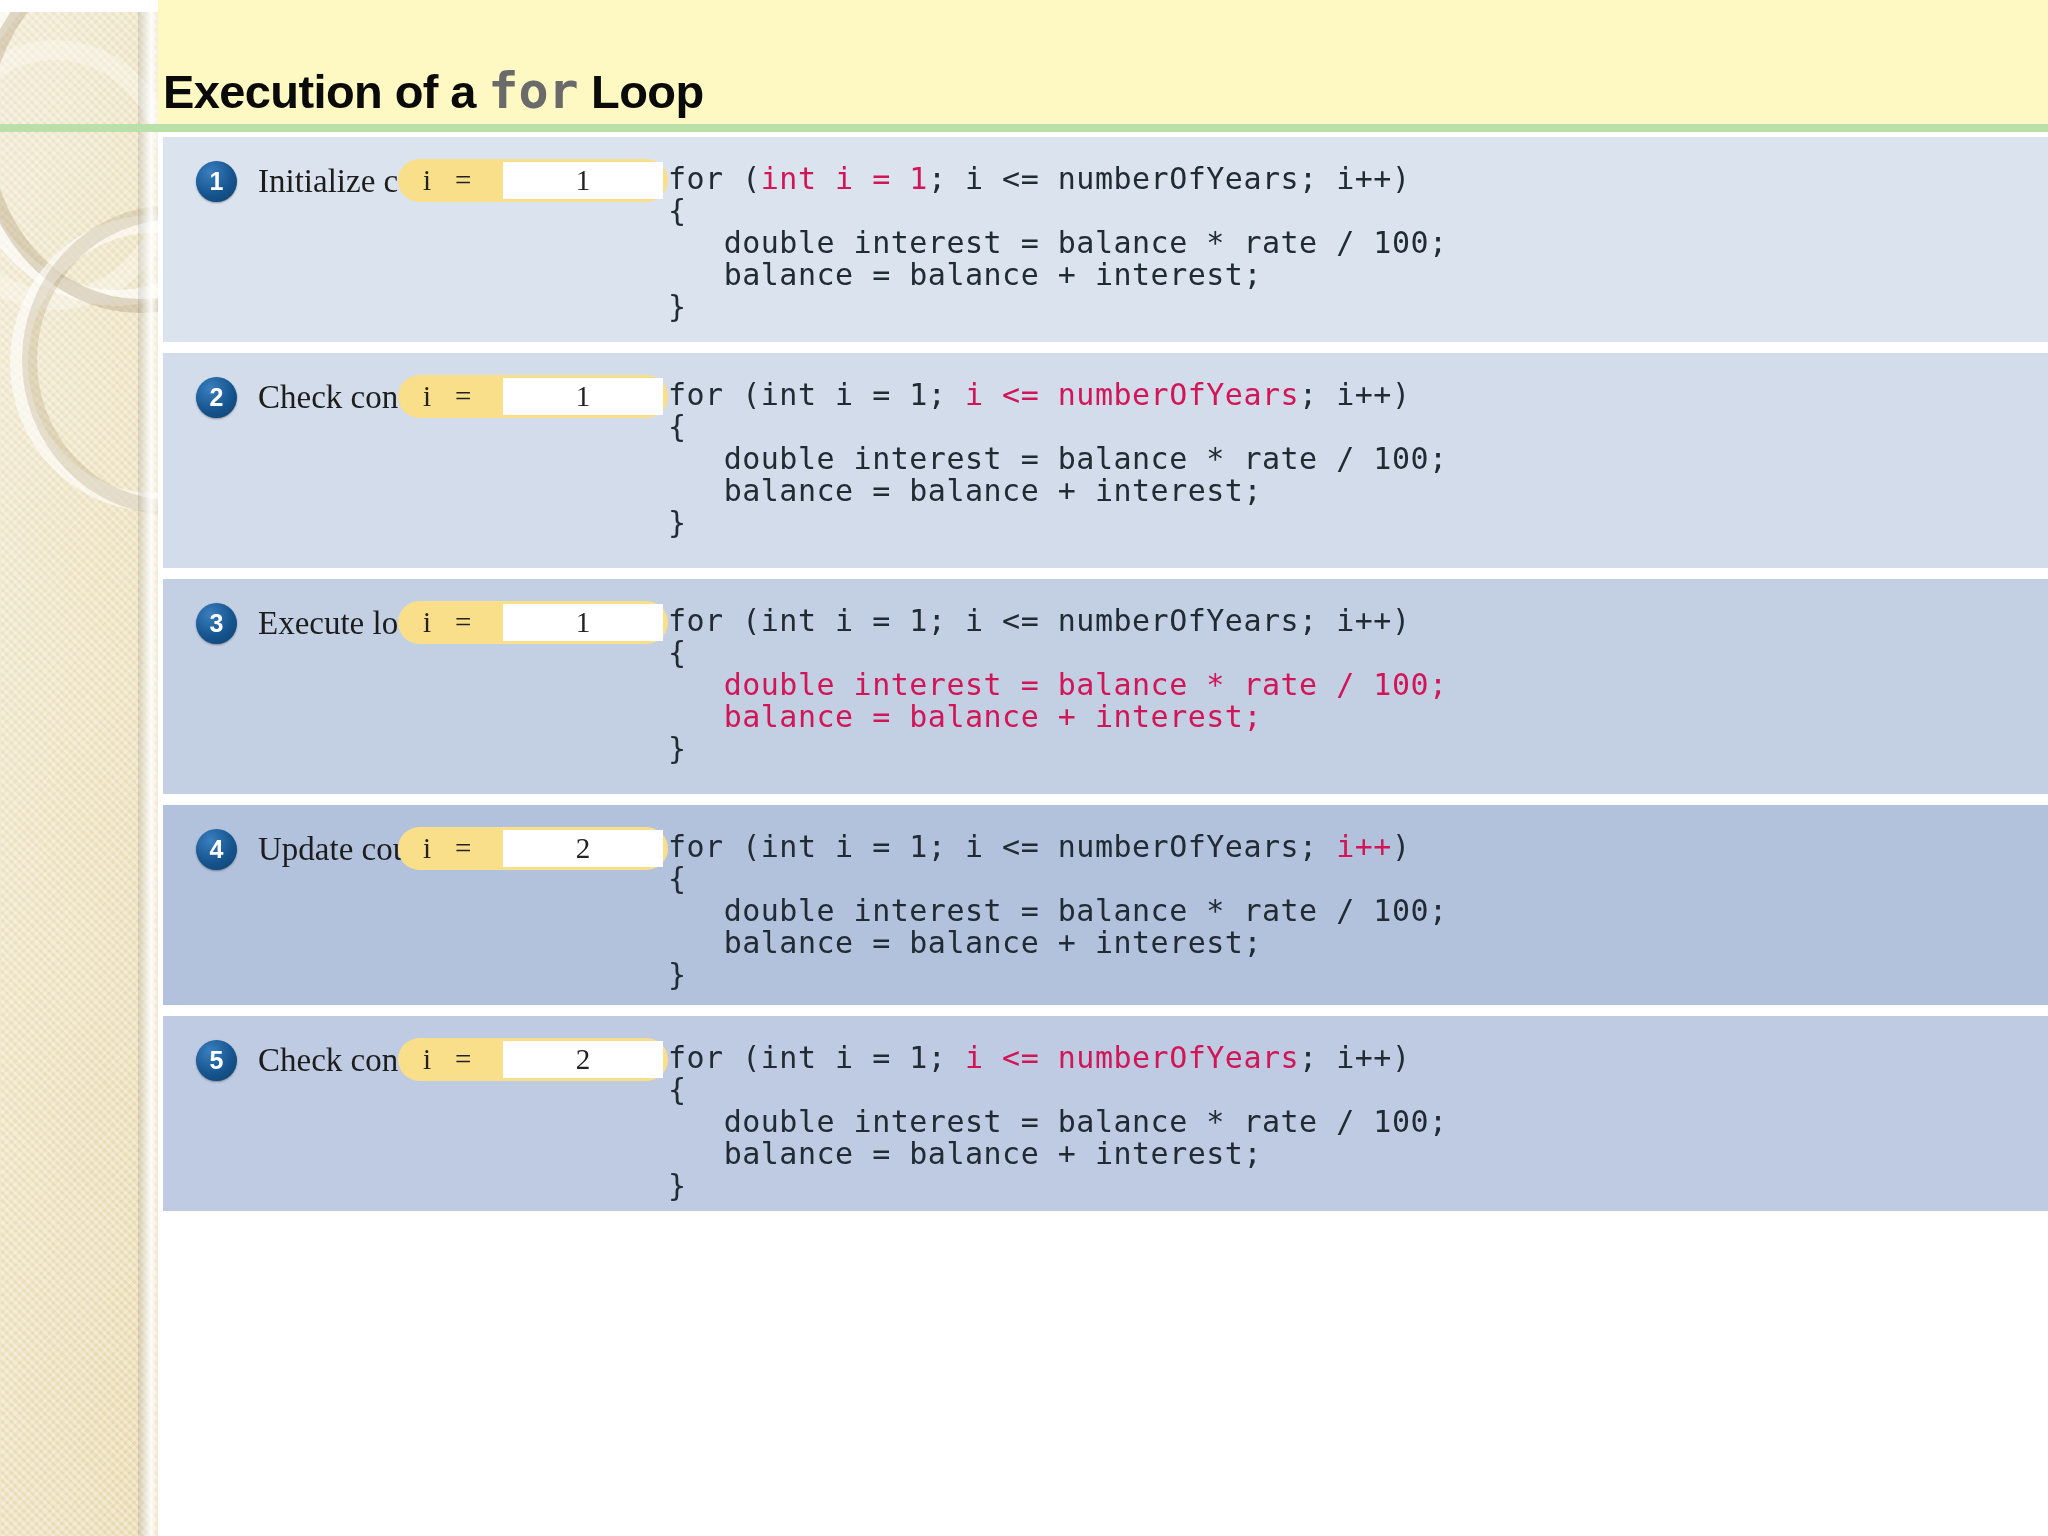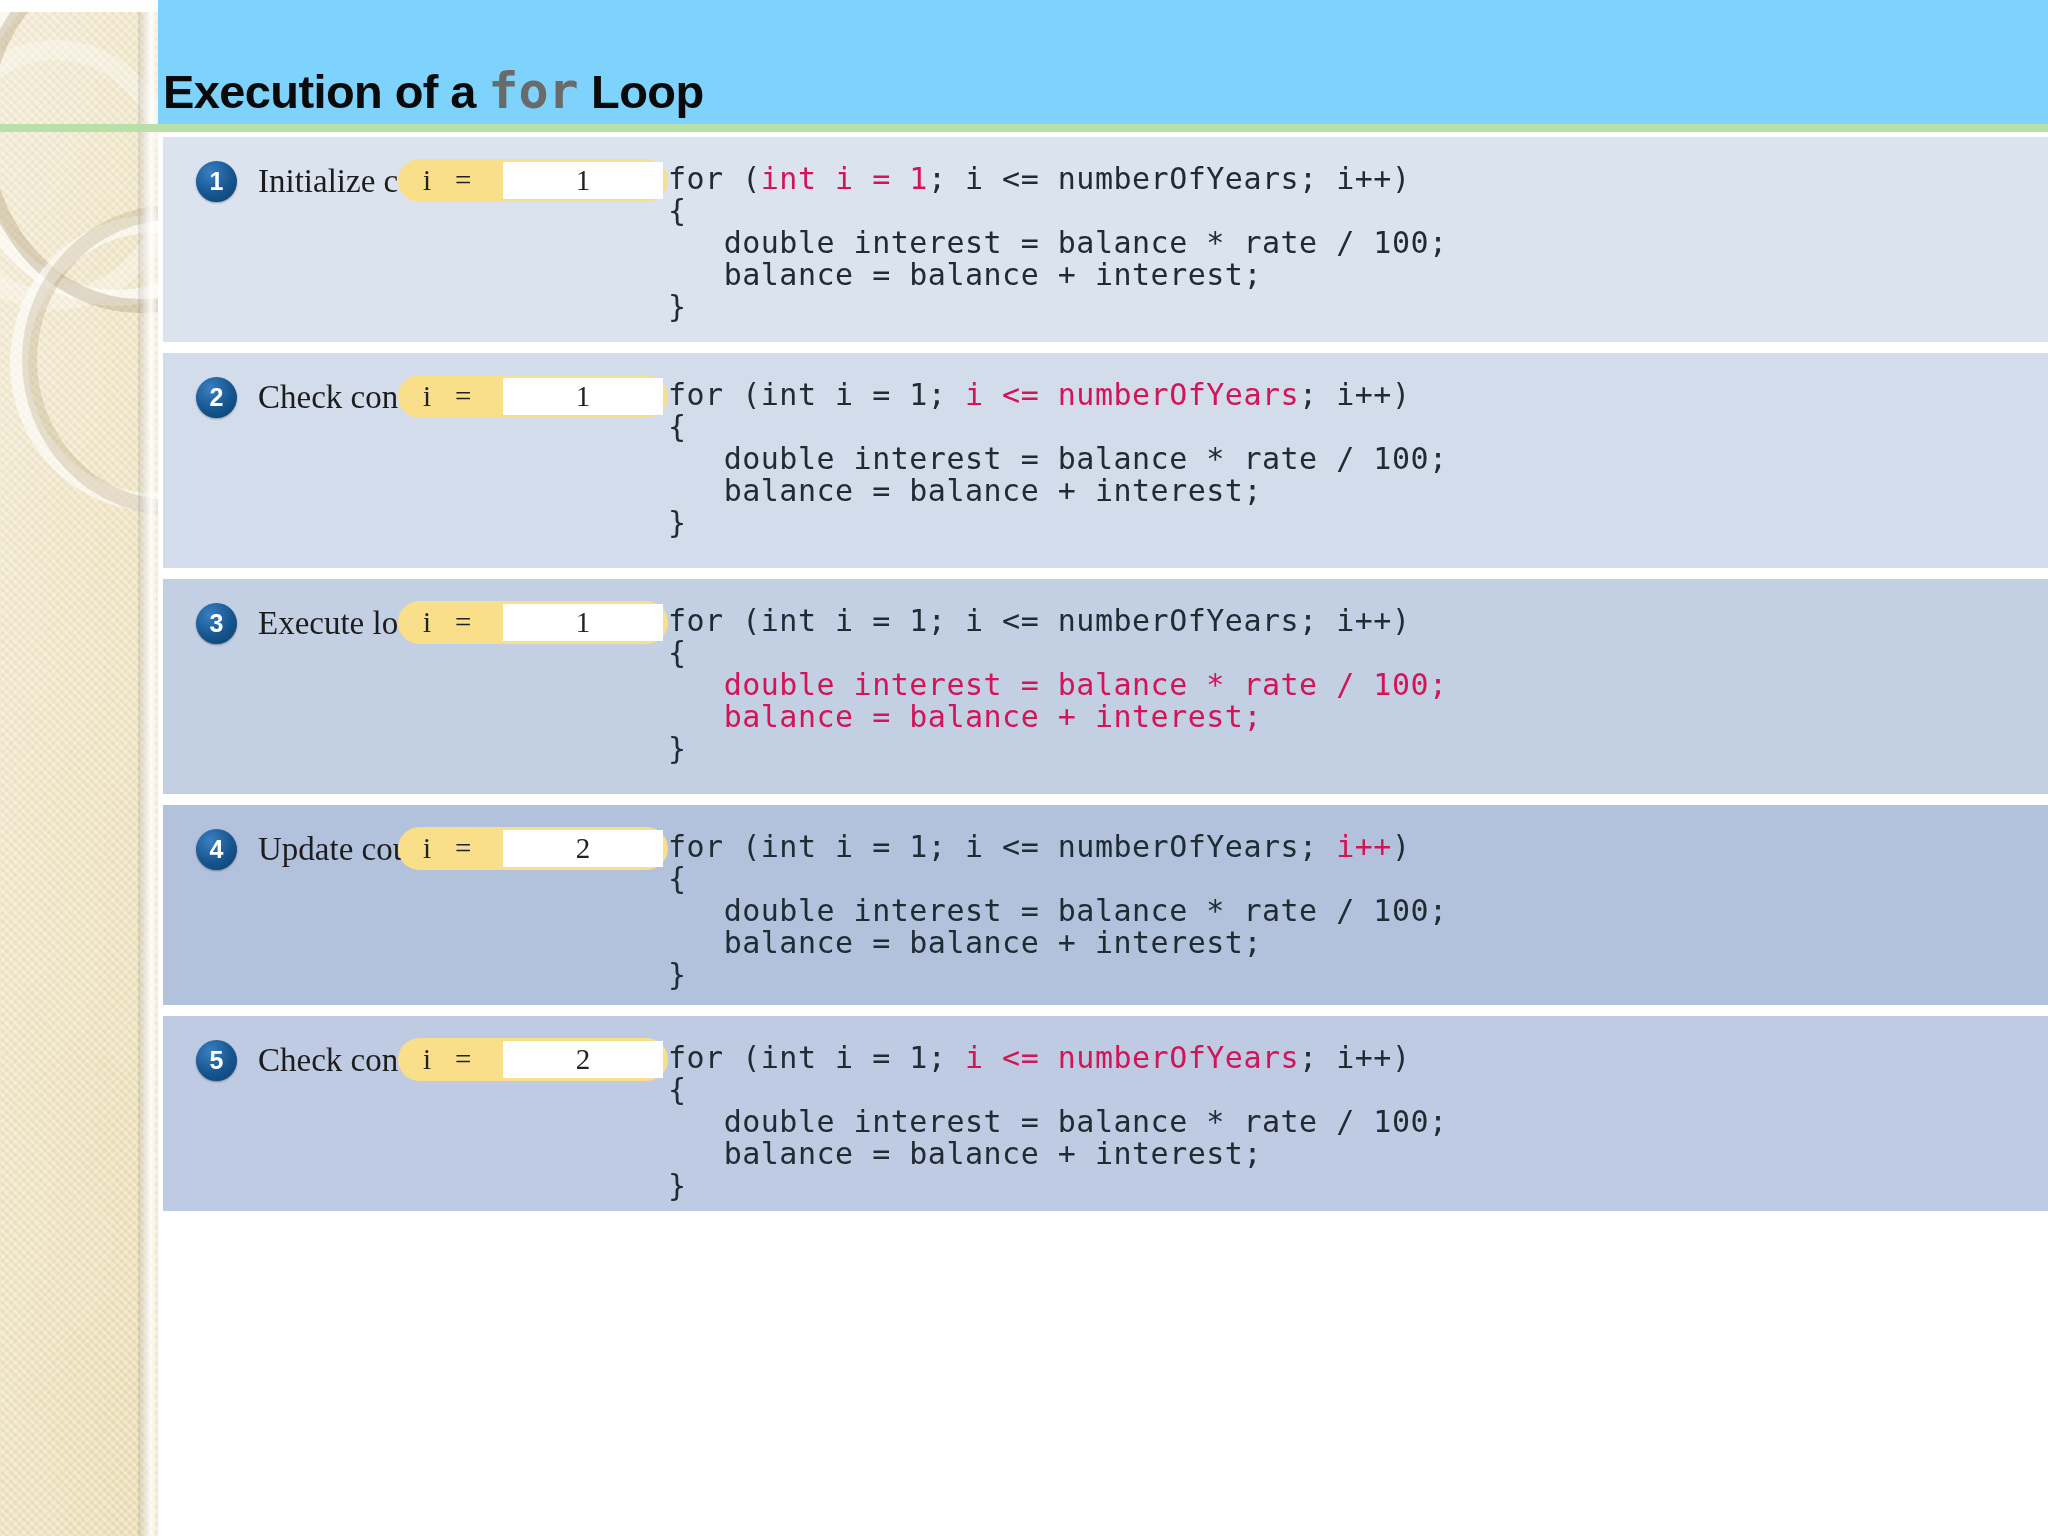--- a/index.html
+++ b/index.html
@@ -30,21 +30,21 @@
     position:absolute;left:138px;top:0;width:22px;height:1536px;
     background:linear-gradient(90deg, rgba(0,0,0,.10), rgba(255,255,255,.9) 60%, rgba(255,255,255,0));
   }
   #band-top-white{
     position:absolute;left:0;top:0;width:158px;height:12px;background:#ffffff;
   }
 
   
   #title-bar{
     position:absolute;left:158px;top:0;right:0;height:128px;
-    background:#7dd3fc;
+    background:#fef9c3;
   }
   #page-title{
     position:absolute;left:5px;top:62px;
     font-size:47px;font-weight:bold;color:#0a0a0a;
     white-space:nowrap;letter-spacing:-0.6px;
   }
   #page-title .kw{
     font-family:"DejaVu Sans Mono", monospace;
     color:#6a6a6a;font-weight:bold;font-size:50px;
     letter-spacing:0px;

